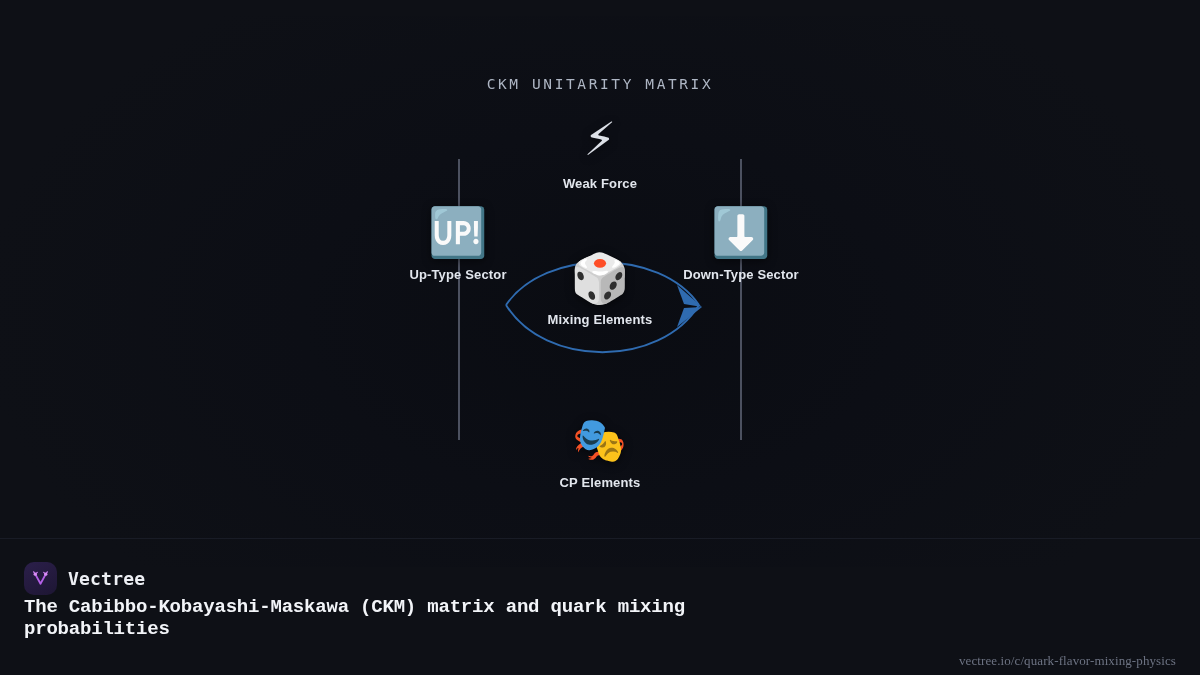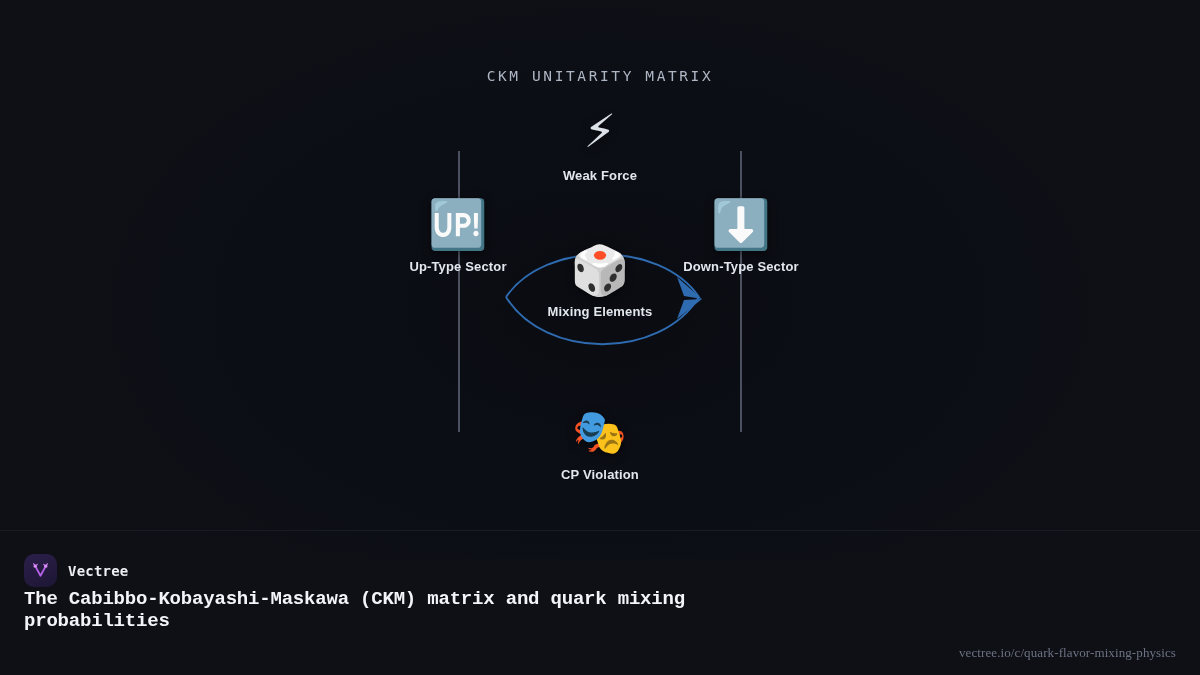--- a/index.html
+++ b/index.html
@@ -12,21 +12,21 @@
 
   body {
     font-family:"Liberation Sans", sans-serif;
     position:relative;
     color:#dde1e8;
   }
 
   
   #stage {
     position:absolute;
-    left:0; top:8px;
+    left:0; top:16px;
     width:1200px; height:551px;
     background:
       radial-gradient(ellipse 620px 380px at 600px 300px, #0a0c12 0%, #0c0e15 48%, #0e1016 100%);
   }
 
   
   #diagram {
     position:absolute;
     left:0; top:0;
     width:1200px; height:522px;
@@ -119,21 +119,21 @@
   }
   #brand-logo {
     width:33px; height:33px;
     border-radius:10px;
     background:linear-gradient(150deg,#2b1f4a 0%,#241a3e 55%,#1d1633 100%);
     display:flex; align-items:center; justify-content:center;
     flex:none;
   }
   #brand-name {
     font-family:"DejaVu Sans Mono", monospace;
-    font-size:14px;
+    font-size:18px;
     font-weight:bold;
     color:#edeff4;
     letter-spacing:.2px;
   }
 
   #headline {
     position:absolute;
     left:24px; top:57px;
     width:810px;
     font-family:Liberation Mono, monospace;
@@ -191,21 +191,21 @@
       <span class="caption">Down-Type Sector</span>
     </div>
 
     <div class="node" id="node-mixing">
       <span class="glyph">🎲</span>
       <span class="caption">Mixing Elements</span>
     </div>
 
     <div class="node" id="node-cp">
       <span class="glyph">🎭</span>
-      <span class="caption">CP Violation</span>
+      <span class="caption">CP Elements</span>
     </div>
 
   </div>
 
   <div id="footer">
 
     <div id="brand">
       <span id="brand-logo">
         <svg width="21" height="21" viewBox="0 0 24 24">
           <path d="M6 7 L12 18 L18 7" fill="none" stroke="#b560e8" stroke-width="2.1" stroke-linecap="round" stroke-linejoin="round"></path>

